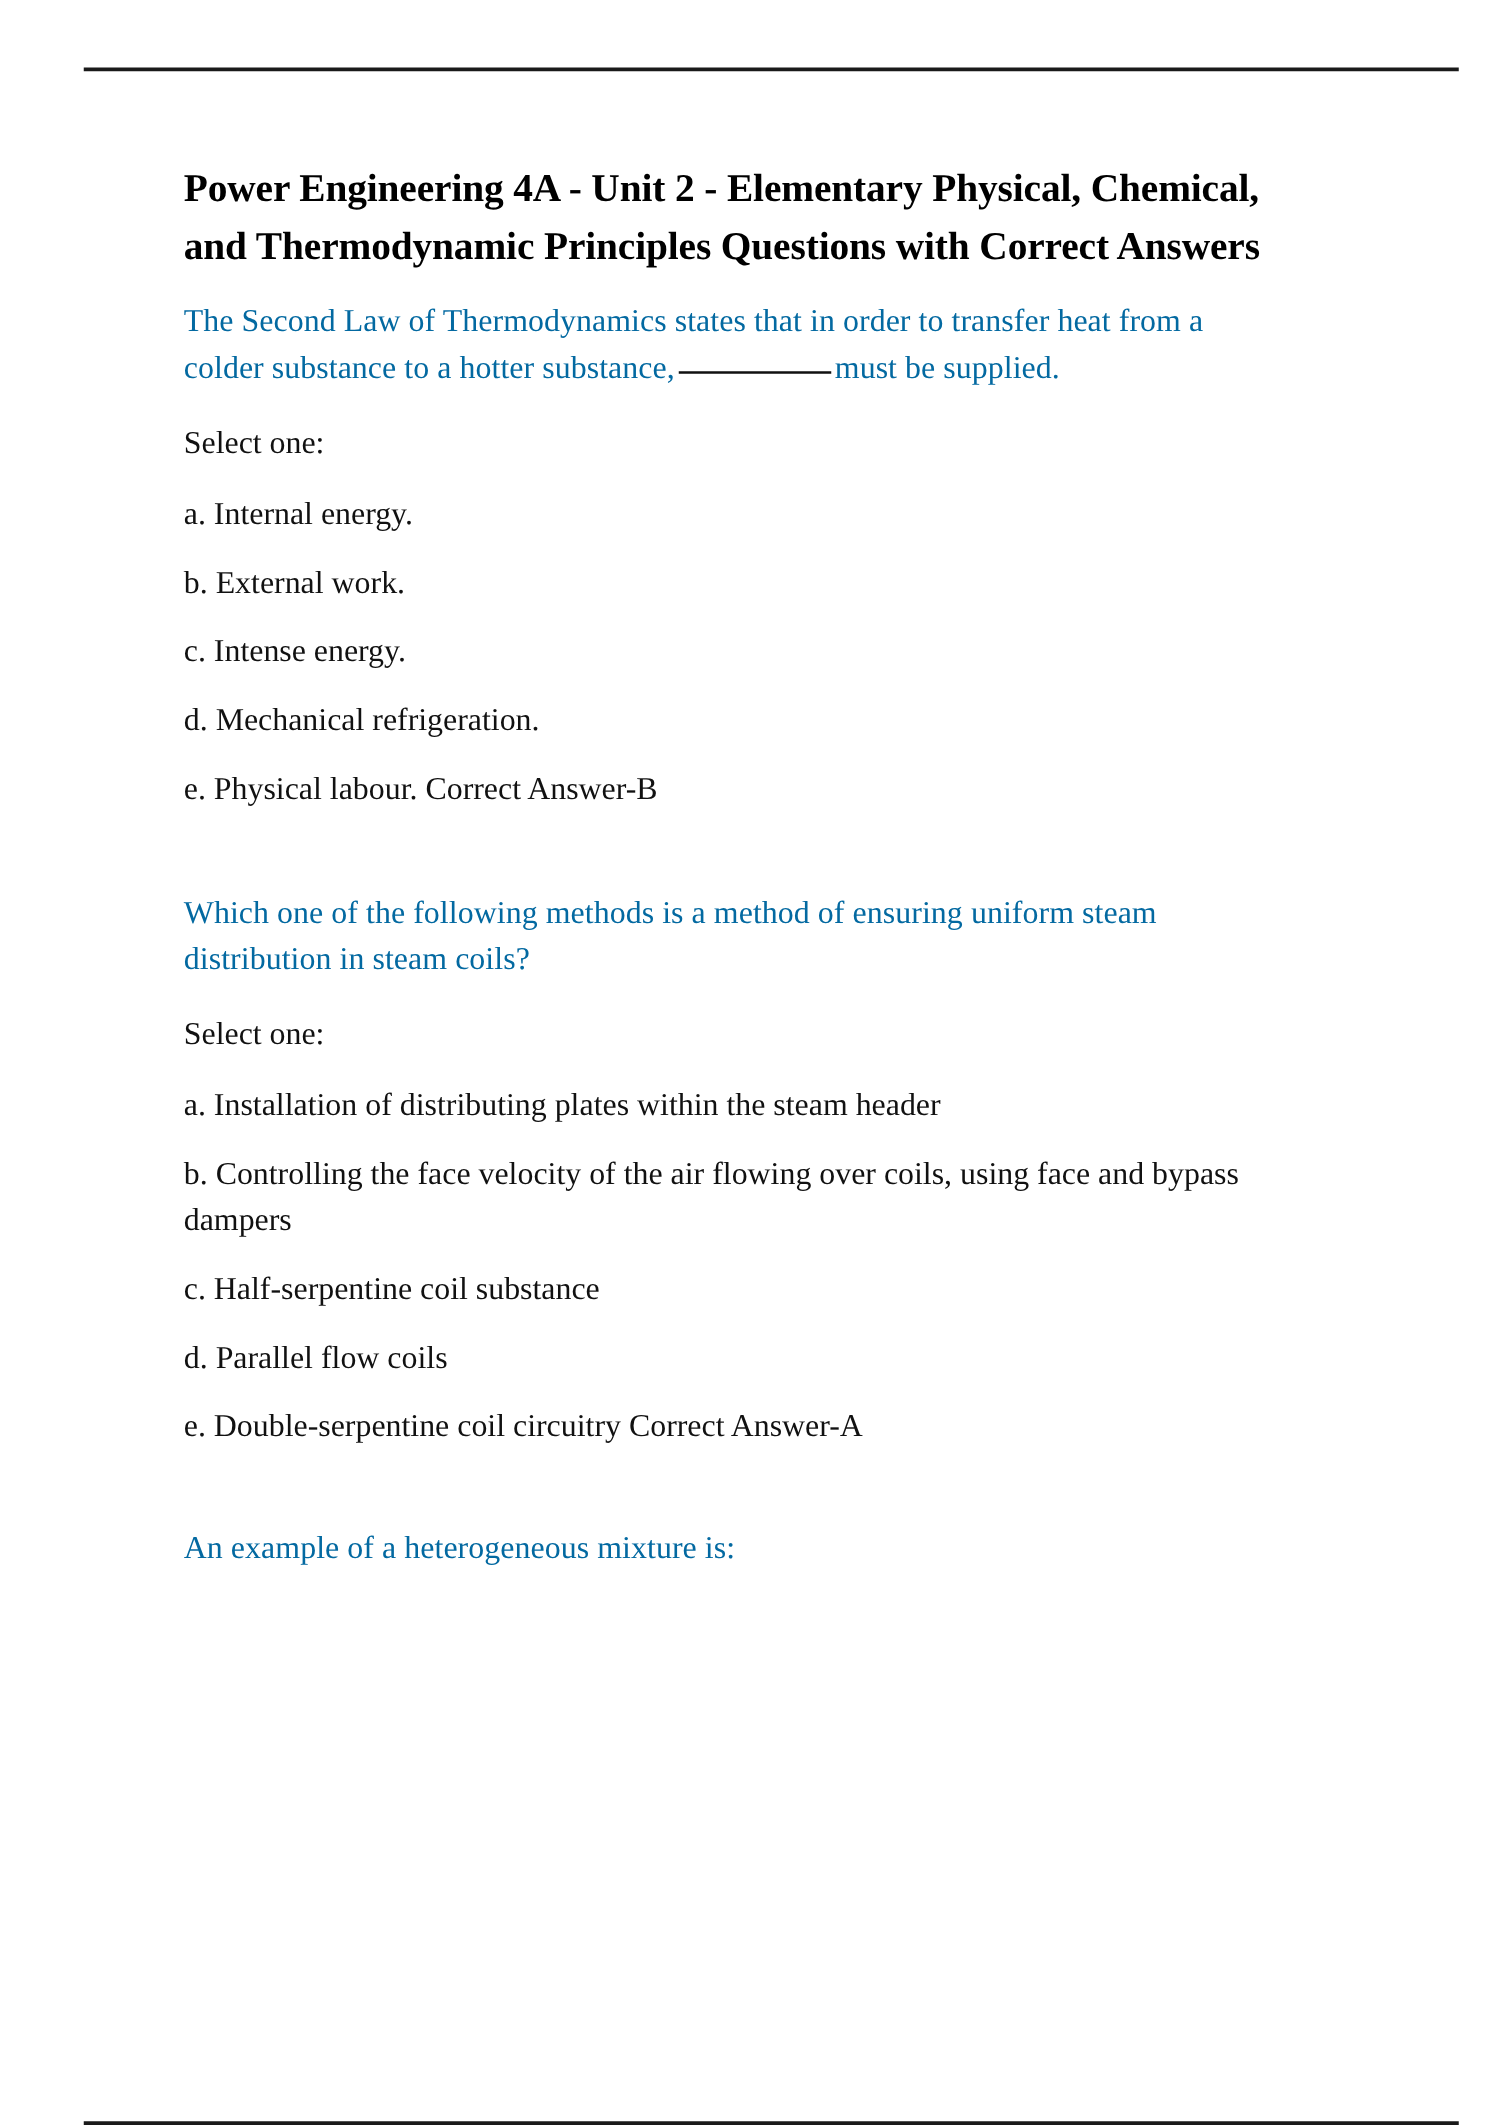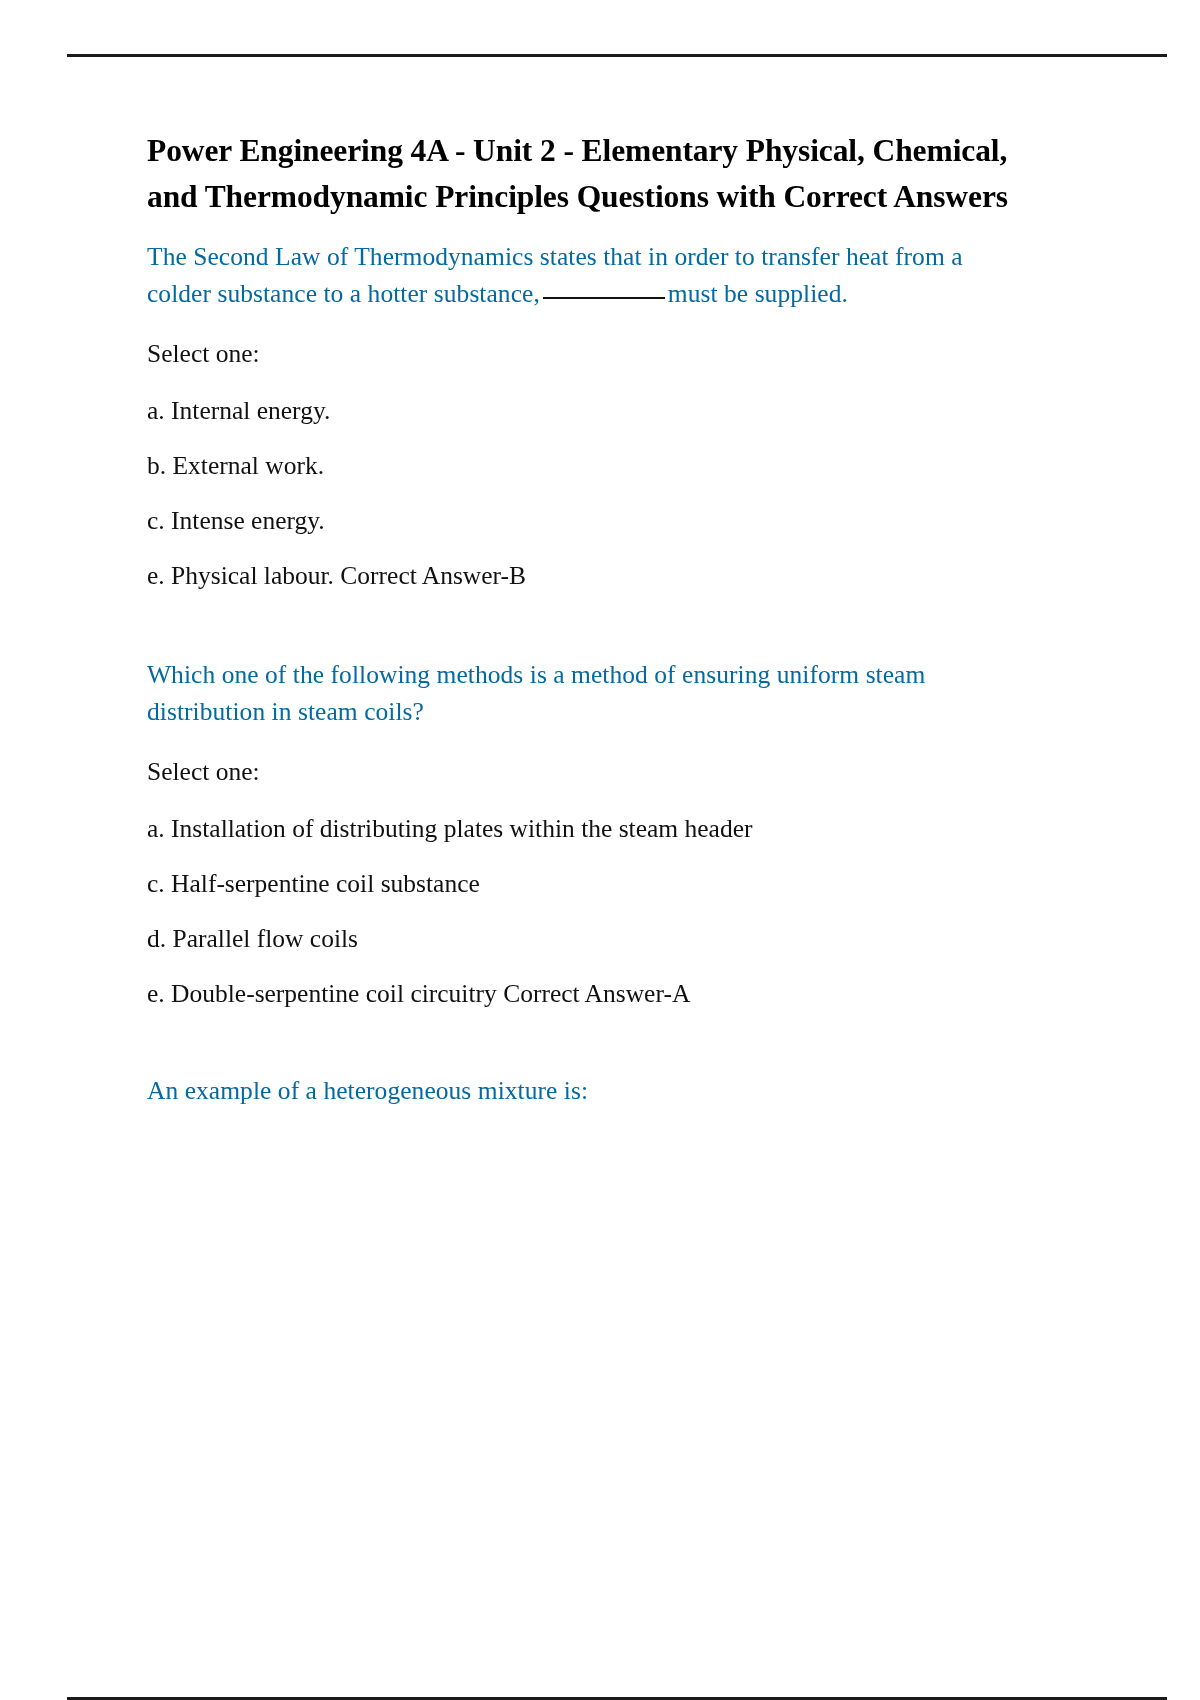--- a/index.html
+++ b/index.html
@@ -111,32 +111,34 @@
 
     <div class="q-block">
 
       <p class="para"><span>The Second Law of Thermodynamics states that in order to transfer heat from a colder substance to a hotter substance,</span><span class="blank-line"></span><span>must be supplied.</span></p>
 
       <p class="select-label">Select one:</p>
 
       <p class="option">a. Internal energy.</p>
       <p class="option">b. External work.</p>
       <p class="option">c. Intense energy.</p>
+      <p class="option">d. Mechanical refrigeration.</p>
       <p class="option">e. Physical labour. Correct Answer-B</p>
     </div>
 
     <div class="gap-large"></div>
 
     <div class="q-block">
 
       <p class="para tight">Which one of the following methods is a method of ensuring uniform steam distribution in steam coils?</p>
 
       <p class="select-label">Select one:</p>
 
       <p class="option">a. Installation of distributing plates within the steam header</p>
+      <p class="option">b. Controlling the face velocity of the air flowing over coils, using face and bypass dampers</p>
       <p class="option">c. Half-serpentine coil substance</p>
       <p class="option">d. Parallel flow coils</p>
       <p class="option">e. Double-serpentine coil circuitry Correct Answer-A</p>
     </div>
 
     <div class="gap-medium"></div>
 
     <div class="q-block">
       <p class="para">An example of a heterogeneous mixture is:</p>
     </div>

